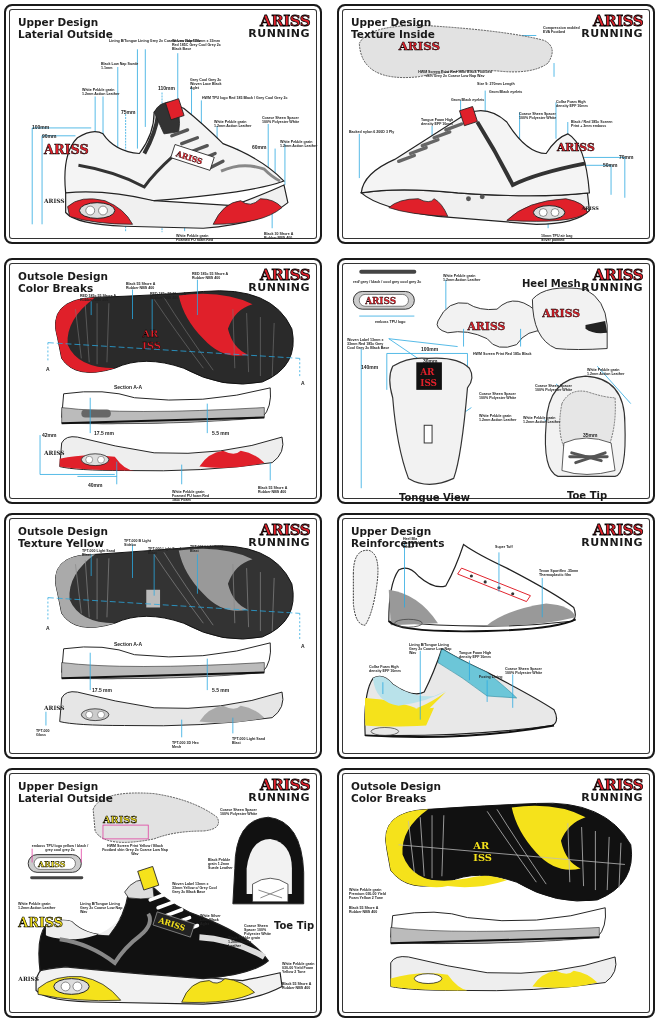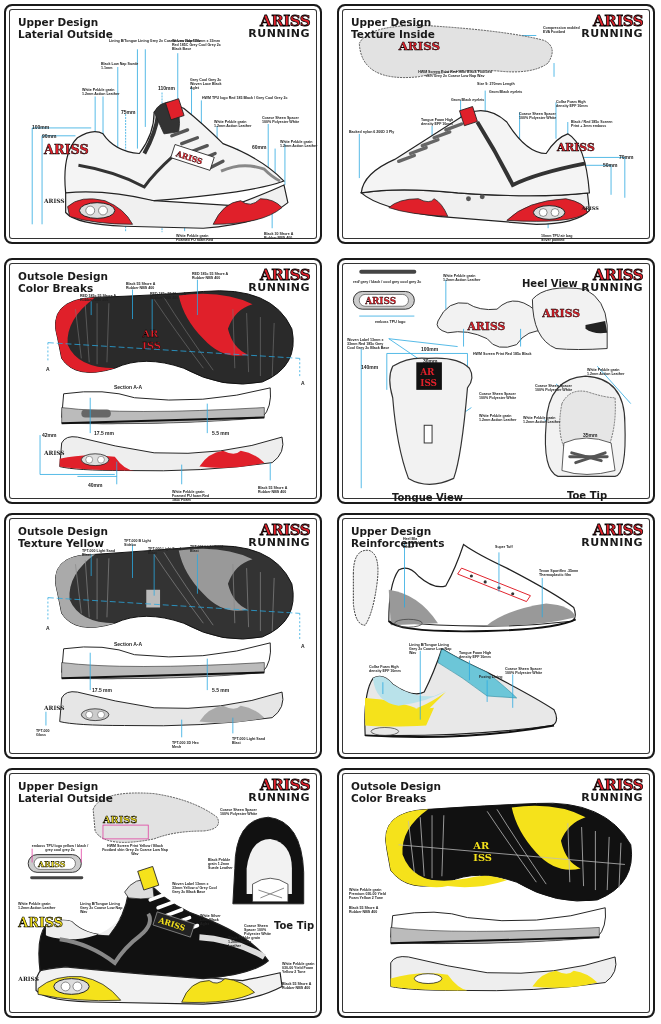--- a/index.html
+++ b/index.html
@@ -317,22 +317,22 @@
     <g stroke="#555" stroke-width="3" stroke-linecap="round">
       <line x1="236" y1="196" x2="266" y2="204"></line>
         <line x1="240" y1="206" x2="270" y2="196"></line>
       <line x1="234" y1="200" x2="272" y2="200"></line>
     </g>
   </svg>
   <div class="brand">
     <span class="brand-logo">ARISS</span>
     <span class="brand-sub">RUNNING</span>
   </div>
-  <div class="cap" style="left:183px;top:18px;">Heel View</div>
-  <div class="cap" style="left:53px;top:232px;">Tongue View</div>
+  <div class="cap" style="left:183px;top:18px;">Heel Mesh</div>
+  <div class="cap" style="left:60px;top:232px;">Tongue View</div>
   <div class="cap" style="left:228px;top:230px;">Toe Tip</div>
   <div class="note" style="left:14px;top:20px;">red/ grey / black / cool grey cool grey 2c</div>
   <div class="note" style="left:36px;top:60px;">emboss TPU logo</div>
   <div class="note" style="left:104px;top:14px;width:40px;white-space:normal;">White Pebble grain 1.2mm Action Leather</div>
   <div class="note" style="left:8px;top:78px;width:44px;white-space:normal;">Woven Label 13mm x 33mm Red 185c Grey Cool Grey 2c Black Base</div>
   <div class="note" style="left:134px;top:92px;">HWM Screen Print Red 185c Black</div>
   <div class="note" style="left:140px;top:132px;width:40px;white-space:normal;">Coarse Sheen Spacer 100% Polyester White</div>
   <div class="note" style="left:140px;top:154px;width:40px;white-space:normal;">White Pebble grain 1.2mm Action Leather</div>
   <div class="note" style="left:248px;top:108px;width:40px;white-space:normal;">White Pebble grain 1.2mm Action Leather</div>
   <div class="note" style="left:196px;top:124px;width:40px;white-space:normal;">Coarse Sheen Spacer 100% Polyester White</div>

